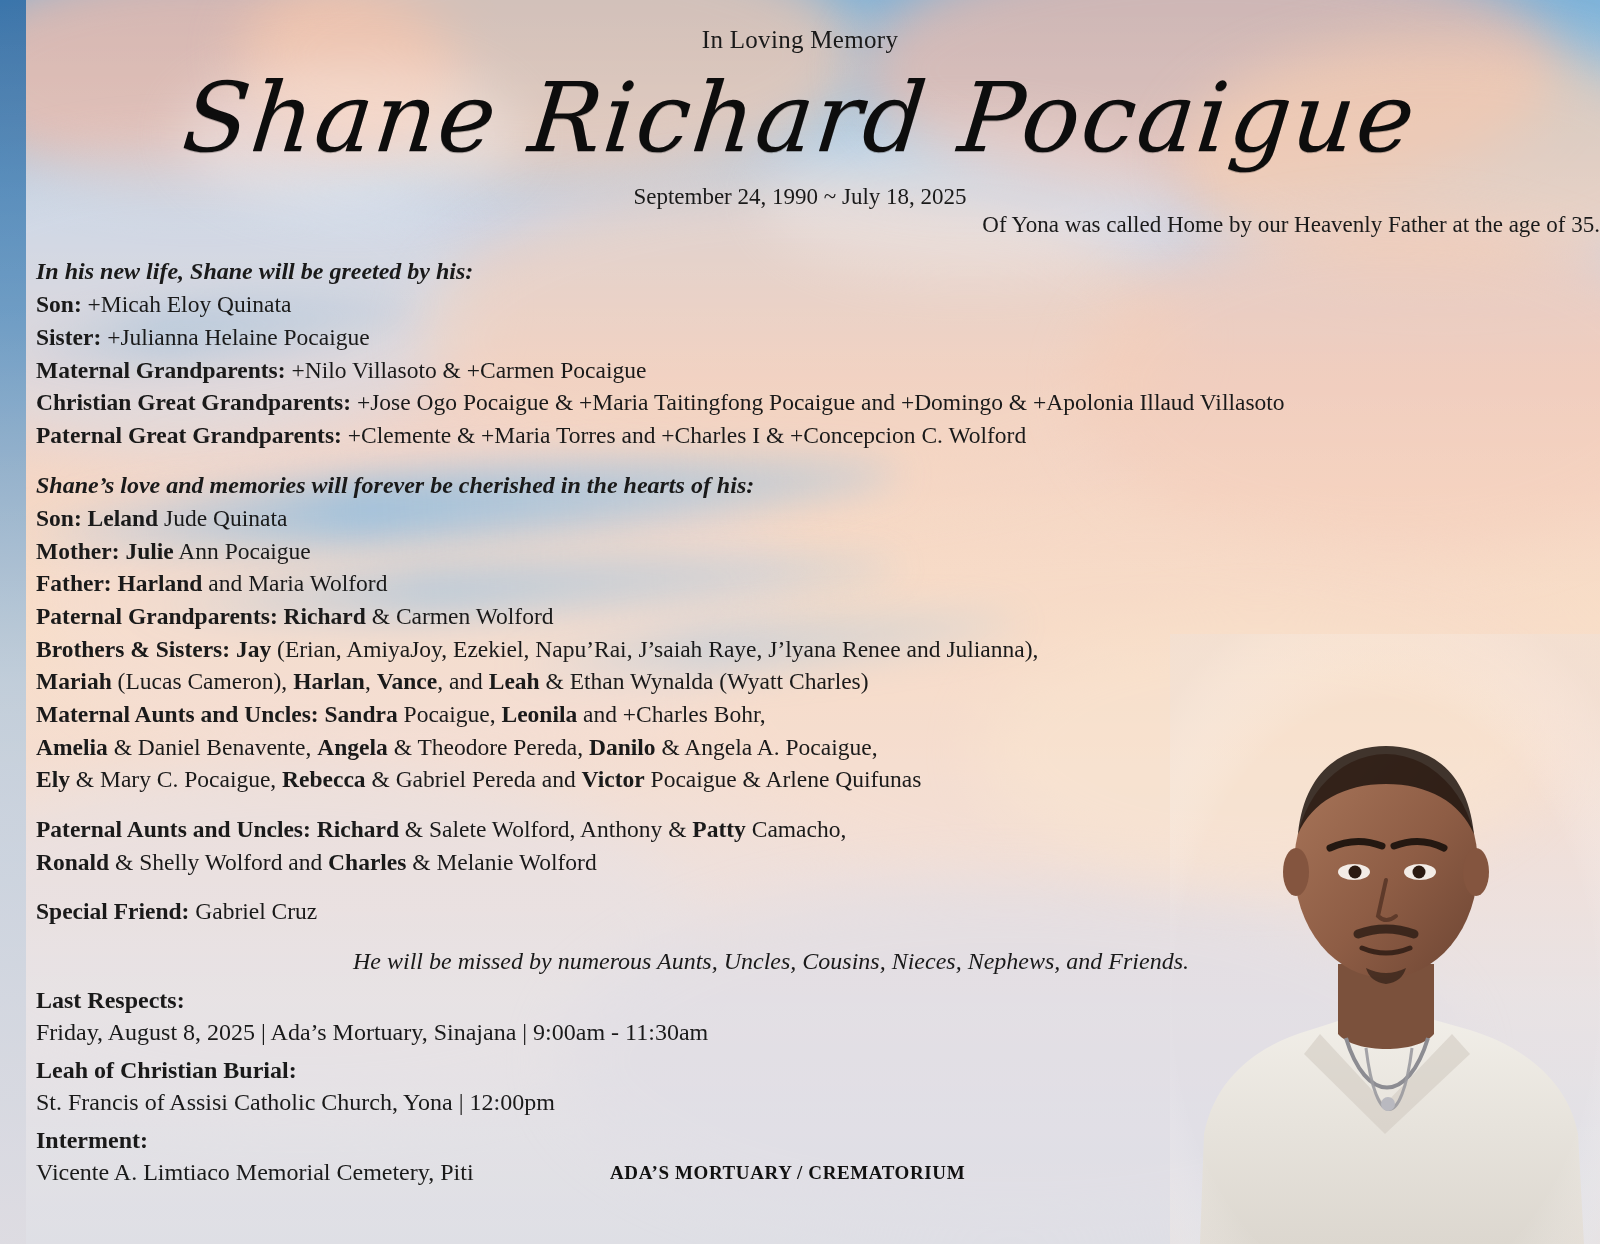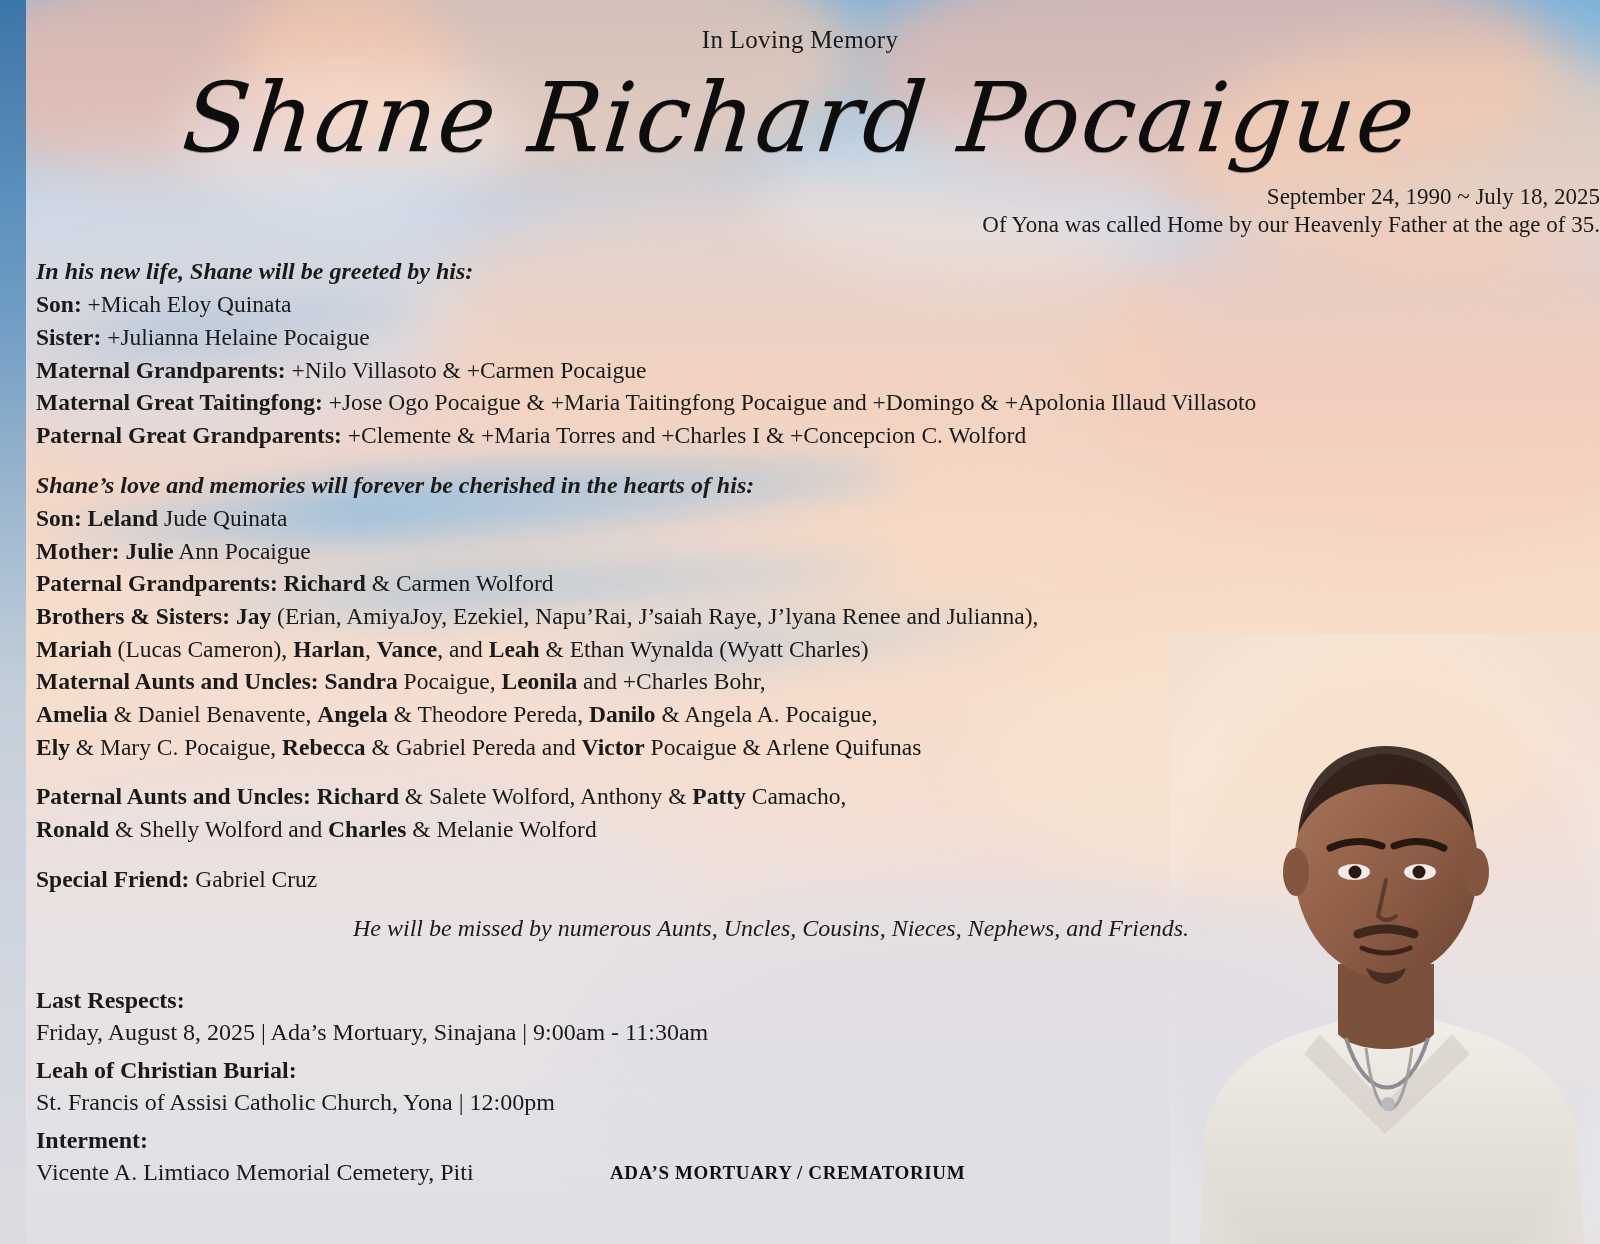--- a/index.html
+++ b/index.html
@@ -117,21 +117,21 @@
     font-size: 96px;
     letter-spacing: 2px;
     color: #0d0d0d;
     transform: skewX(-6deg);
     text-shadow: 0 1px 0 rgba(0,0,0,.25);
   }
   .dates {
     position: absolute;
     top: 184px;
     width: 100%;
-    text-align: right;
+    text-align: center;
     font-size: 23px;
   }
   .called-home {
     position: absolute;
     top: 212px;
     width: 100%;
     text-align: right;
     font-size: 23px;
   }
 
@@ -268,35 +268,38 @@
       <p>
         <b>Son:</b><span> +Micah Eloy Quinata</span>
       </p>
       <p>
         <b>Sister:</b><span> +Julianna Helaine Pocaigue</span>
       </p>
       <p>
         <b>Maternal Grandparents:</b><span> +Nilo Villasoto &amp; +Carmen Pocaigue</span>
       </p>
       <p>
-        <b>Maternal Great Taitingfong:</b><span> +Jose Ogo Pocaigue &amp; +Maria Taitingfong Pocaigue and +Domingo &amp; +Apolonia Illaud Villasoto</span>
+        <b>Christian Great Grandparents:</b><span> +Jose Ogo Pocaigue &amp; +Maria Taitingfong Pocaigue and +Domingo &amp; +Apolonia Illaud Villasoto</span>
       </p>
       <p>
         <b>Paternal Great Grandparents:</b><span> +Clemente &amp; +Maria Torres and +Charles I &amp; +Concepcion C. Wolford</span>
       </p>
 
       <div class="gap"></div>
 
       <p class="sec-head">Shane’s love and memories will forever be cherished in the hearts of his:</p>
 
       <p>
         <b>Son: Leland</b><span> Jude Quinata</span>
       </p>
       <p>
         <b>Mother: Julie</b><span> Ann Pocaigue</span>
+      </p>
+      <p>
+        <b>Father: Harland</b><span> and Maria Wolford</span>
       </p>
       <p>
         <b>Paternal Grandparents: Richard</b><span> &amp; Carmen Wolford</span>
       </p>
       <p>
         <b>Brothers &amp; Sisters: Jay</b><span> (Erian, AmiyaJoy, Ezekiel, Napu’Rai, J’saiah Raye, J’lyana Renee and Julianna),</span>
       </p>
       <p>
         <b>Mariah</b><span> (Lucas Cameron), </span><b>Harlan</b><span>, </span><b>Vance</b><span>, and </span><b>Leah</b><span> &amp; Ethan Wynalda (Wyatt Charles)</span>
       </p>

